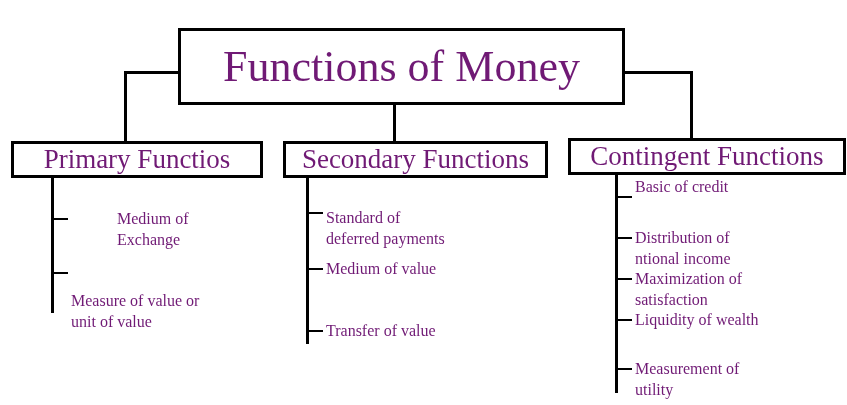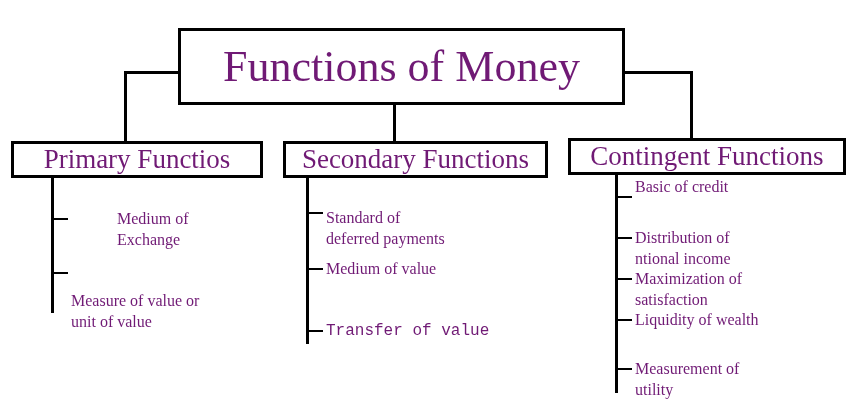--- a/index.html
+++ b/index.html
@@ -145,21 +145,21 @@
 unit of value</div>
 
   <div class="tick" style="left:309px; top:212px;"></div>
   <div class="leaf-label" style="left:326px; top:208px; width:180px;">Standard of
 deferred payments</div>
 
   <div class="tick" style="left:309px; top:268px;"></div>
   <div class="leaf-label" style="left:326px; top:259px; width:180px;">Medium of value</div>
 
   <div class="tick" style="left:309px; top:330px;"></div>
-  <div class="leaf-label" style="left:326px; top:321px; width:180px;font-family:Liberation Mono, monospace;">Transfer of value</div>
+  <div class="leaf-label" style="left:326px; top:321px; width:180px;">Transfer of value</div>
 
   <div class="tick" style="left:618px; top:196px;"></div>
   <div class="leaf-label" style="left:635px; top:177px; width:190px;">Basic of credit</div>
 
   <div class="tick" style="left:618px; top:237px;"></div>
   <div class="leaf-label" style="left:635px; top:228px; width:190px;">Distribution of
 ntional income</div>
 
   <div class="tick" style="left:618px; top:278px;"></div>
   <div class="leaf-label" style="left:635px; top:269px; width:190px;">Maximization of

